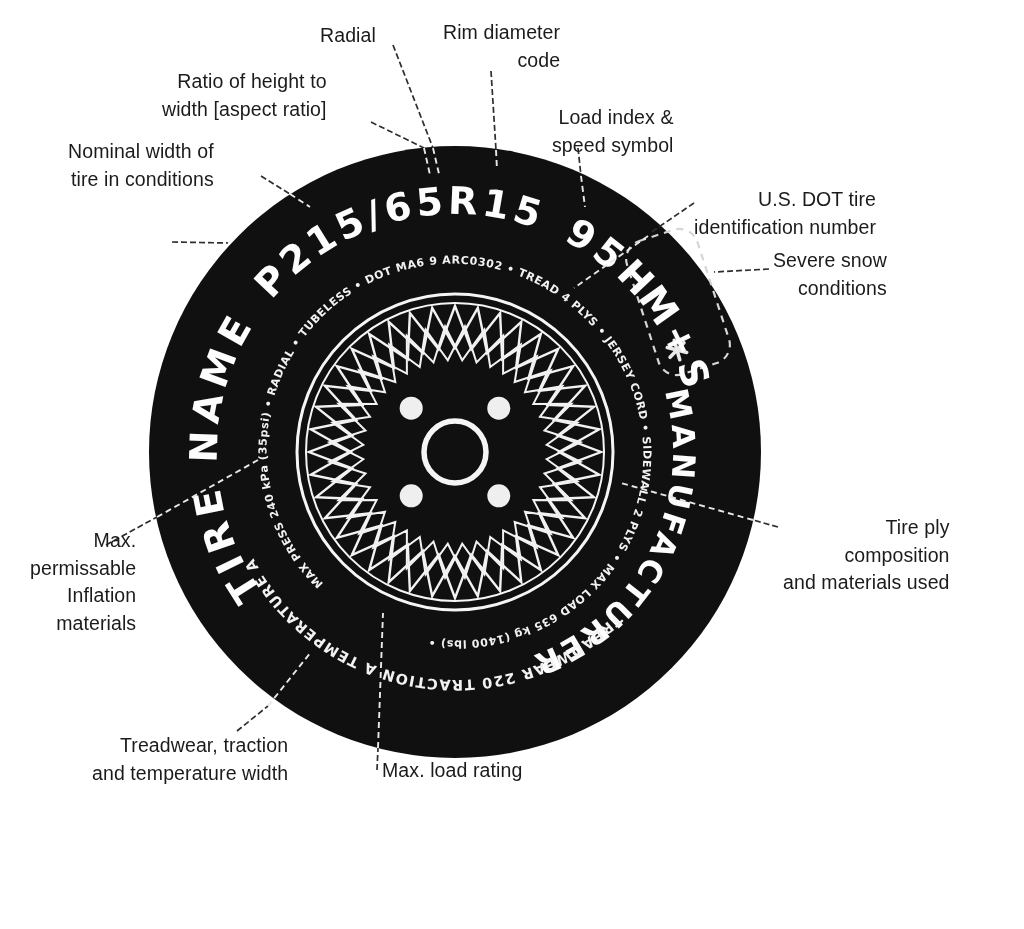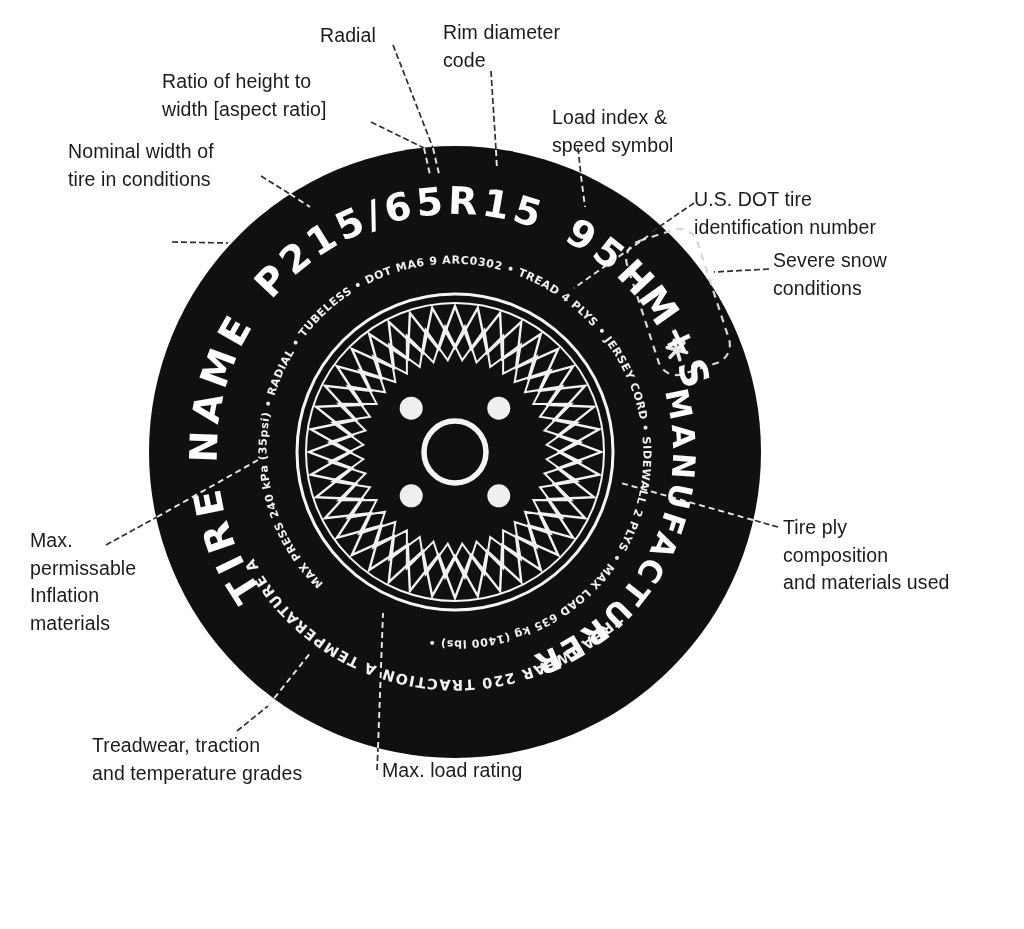--- a/index.html
+++ b/index.html
@@ -3,21 +3,21 @@
 <meta charset="utf-8">
 <style>
   html,body{margin:0;padding:0;background:#ffffff;}
   .stage{
     position:relative;width:1024px;height:929px;background:#ffffff;overflow:hidden;
     font-family:"Liberation Sans","DejaVu Sans",sans-serif;
   }
   .stage svg{position:absolute;left:0;top:0;}
   .callout{
     position:absolute;color:#1b1b1b;font-size:19.5px;line-height:1.42;
-    white-space:pre-line;letter-spacing:.1px;
+    white-space:pre-line;letter-spacing:.1px;text-align:right;
   }
   .tire-big-text{font-family:"DejaVu Sans","Liberation Sans",sans-serif;font-weight:700;fill:#fdfdfd;}
   .tire-small-text{font-family:"DejaVu Sans","Liberation Sans",sans-serif;font-weight:700;fill:#f2f2f2;}
 </style>
 </head>
 <body>
 
 <div class="stage">
 
 <svg width="1024" height="929" viewBox="0 0 1024 929">
@@ -129,16 +129,16 @@
 <div class="callout" style="left:773px;top:247px">Severe snow
 conditions</div>
 <div class="callout" style="left:30px;top:527px">Max.
 permissable
 Inflation
 materials</div>
 <div class="callout" style="left:783px;top:514px">Tire ply
 composition
 and materials used</div>
 <div class="callout" style="left:92px;top:732px">Treadwear, traction
-and temperature grades</div>
+and temperature width</div>
 <div class="callout" style="left:382px;top:757px">Max. load rating</div>
 
 </div>
 
 </body></html>

